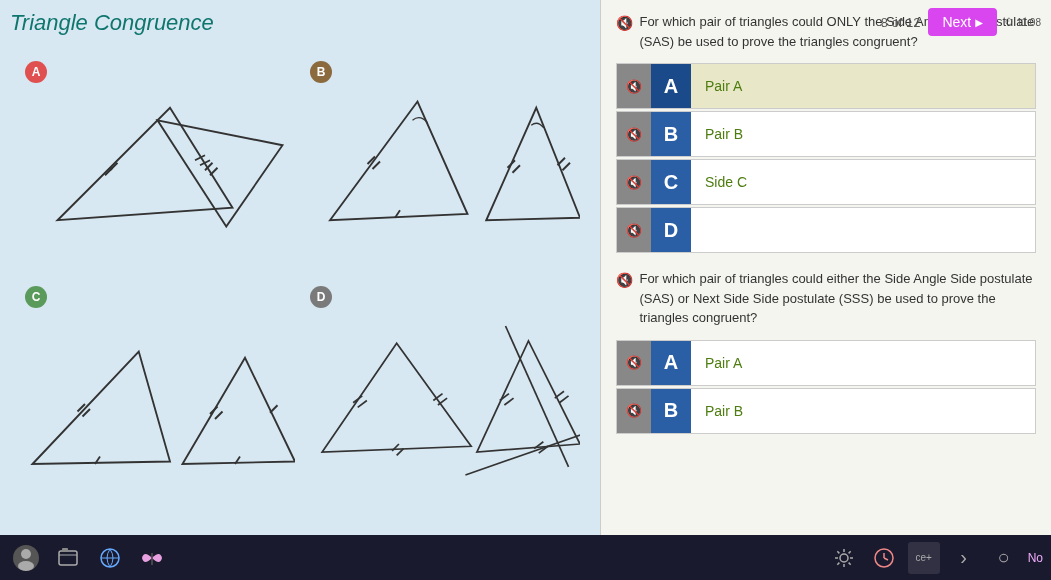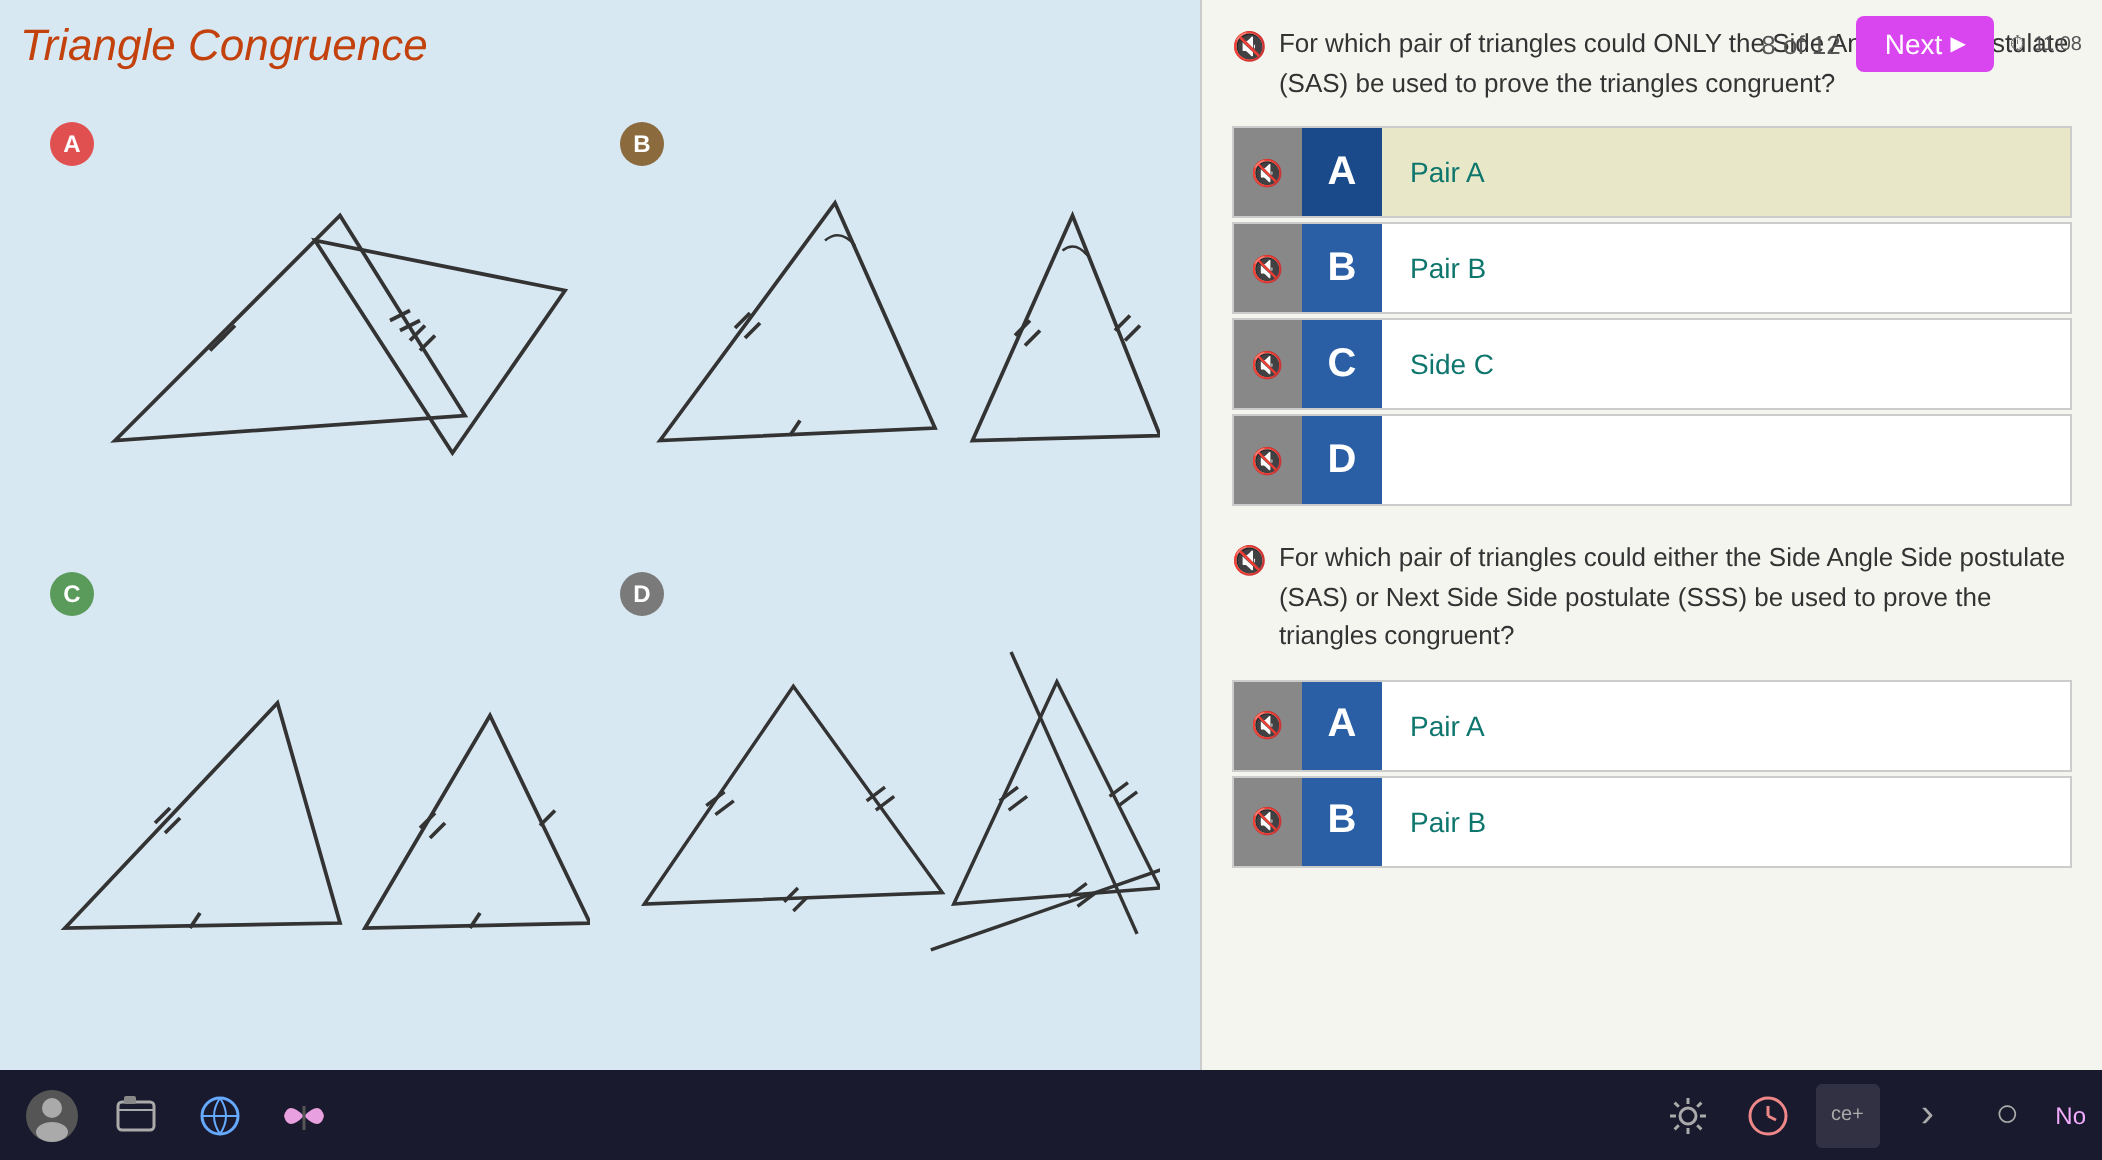--- a/index.html
+++ b/index.html
@@ -25,21 +25,21 @@
       width: 600px;
       height: 535px;
       position: relative;
       background: #d8e8f2;
       padding: 10px;
     }
 
     .page-title {
       font-size: 22px;
       font-weight: normal;
-      color: #c2410c;
+      color: #0f766e;
       margin-bottom: 10px;
       font-style: italic;
     }
 
     .triangle-grid {
       display: grid;
       grid-template-columns: 1fr 1fr;
       grid-template-rows: 1fr 1fr;
       gap: 10px;
       width: 100%;
@@ -185,21 +185,21 @@
       flex-shrink: 0;
     }
 
     .answer-option.selected .answer-letter {
       background: #1a4a8a;
     }
 
     .answer-text {
       padding: 0 14px;
       font-size: 14px;
-      color: #0f766e;
+      color: #4d7c0f;
       flex: 1;
     }
 
     
     .question-2 {
       margin-top: 16px;
     }
 
     
     .taskbar {

